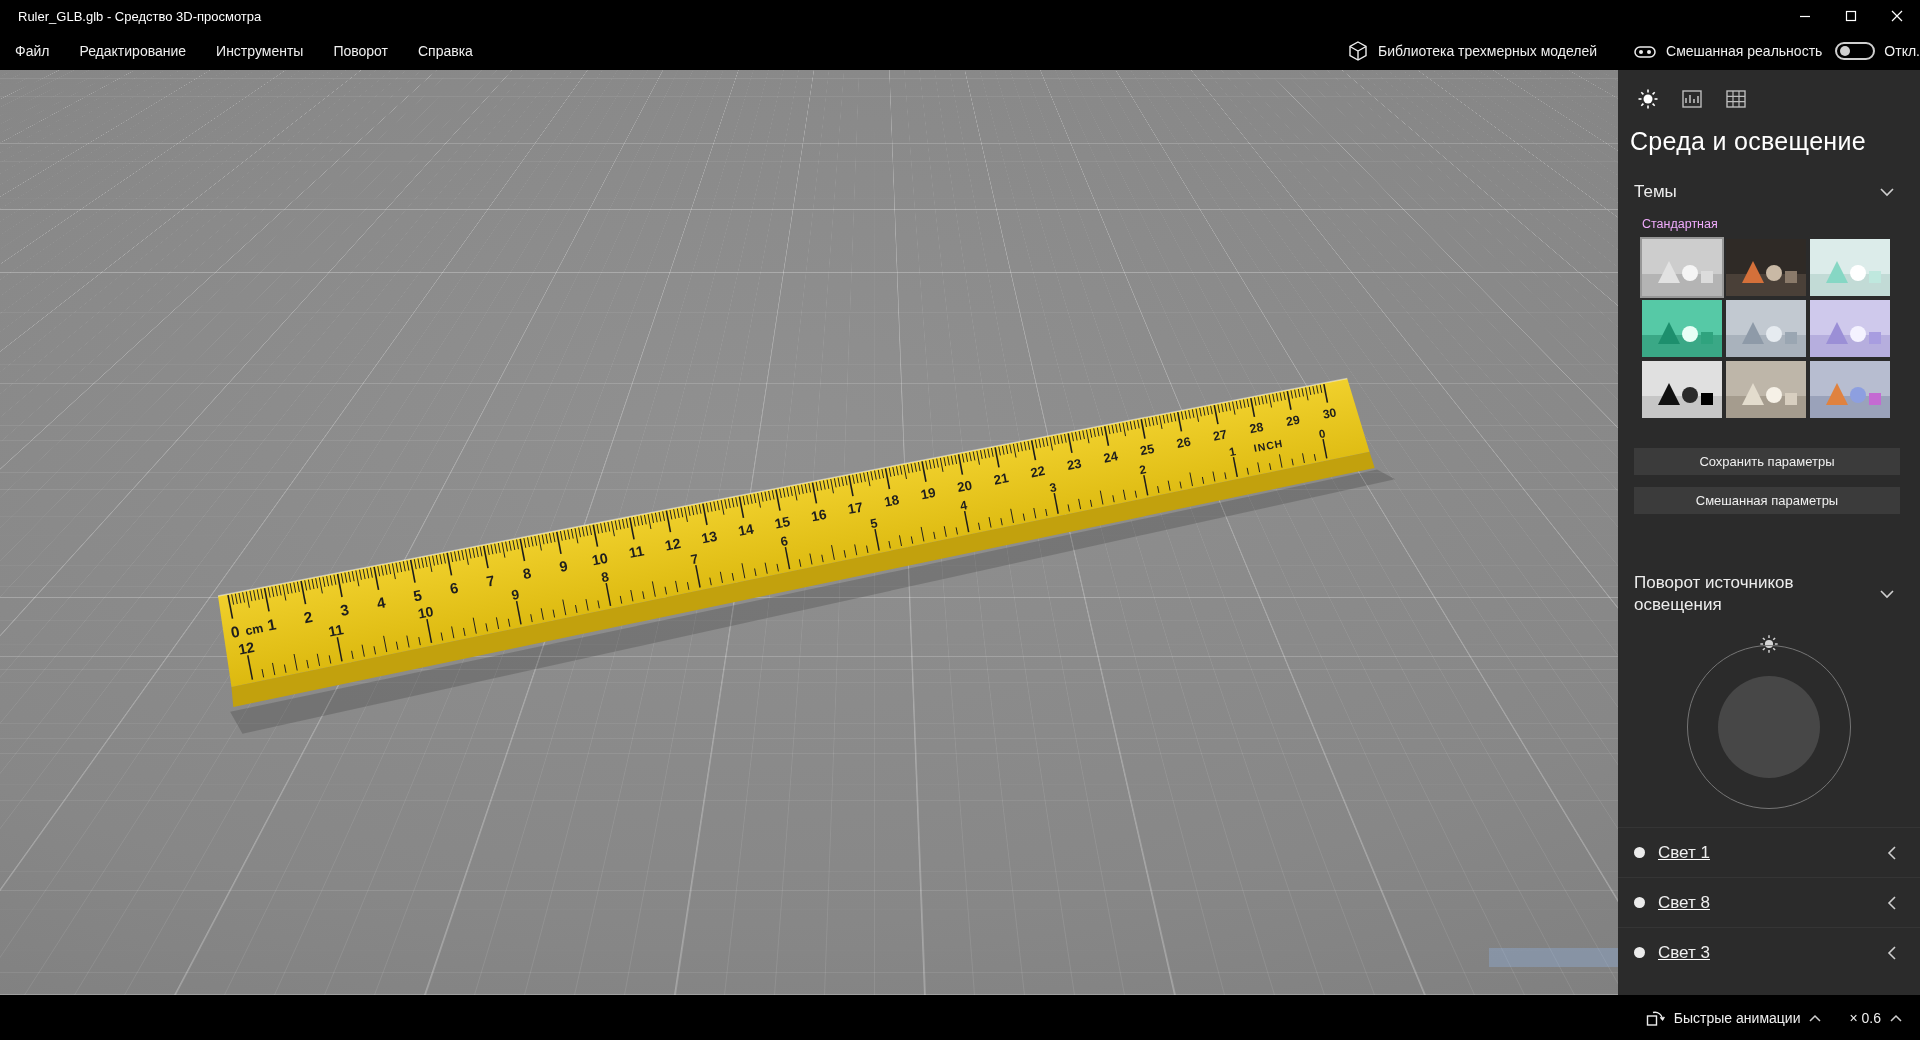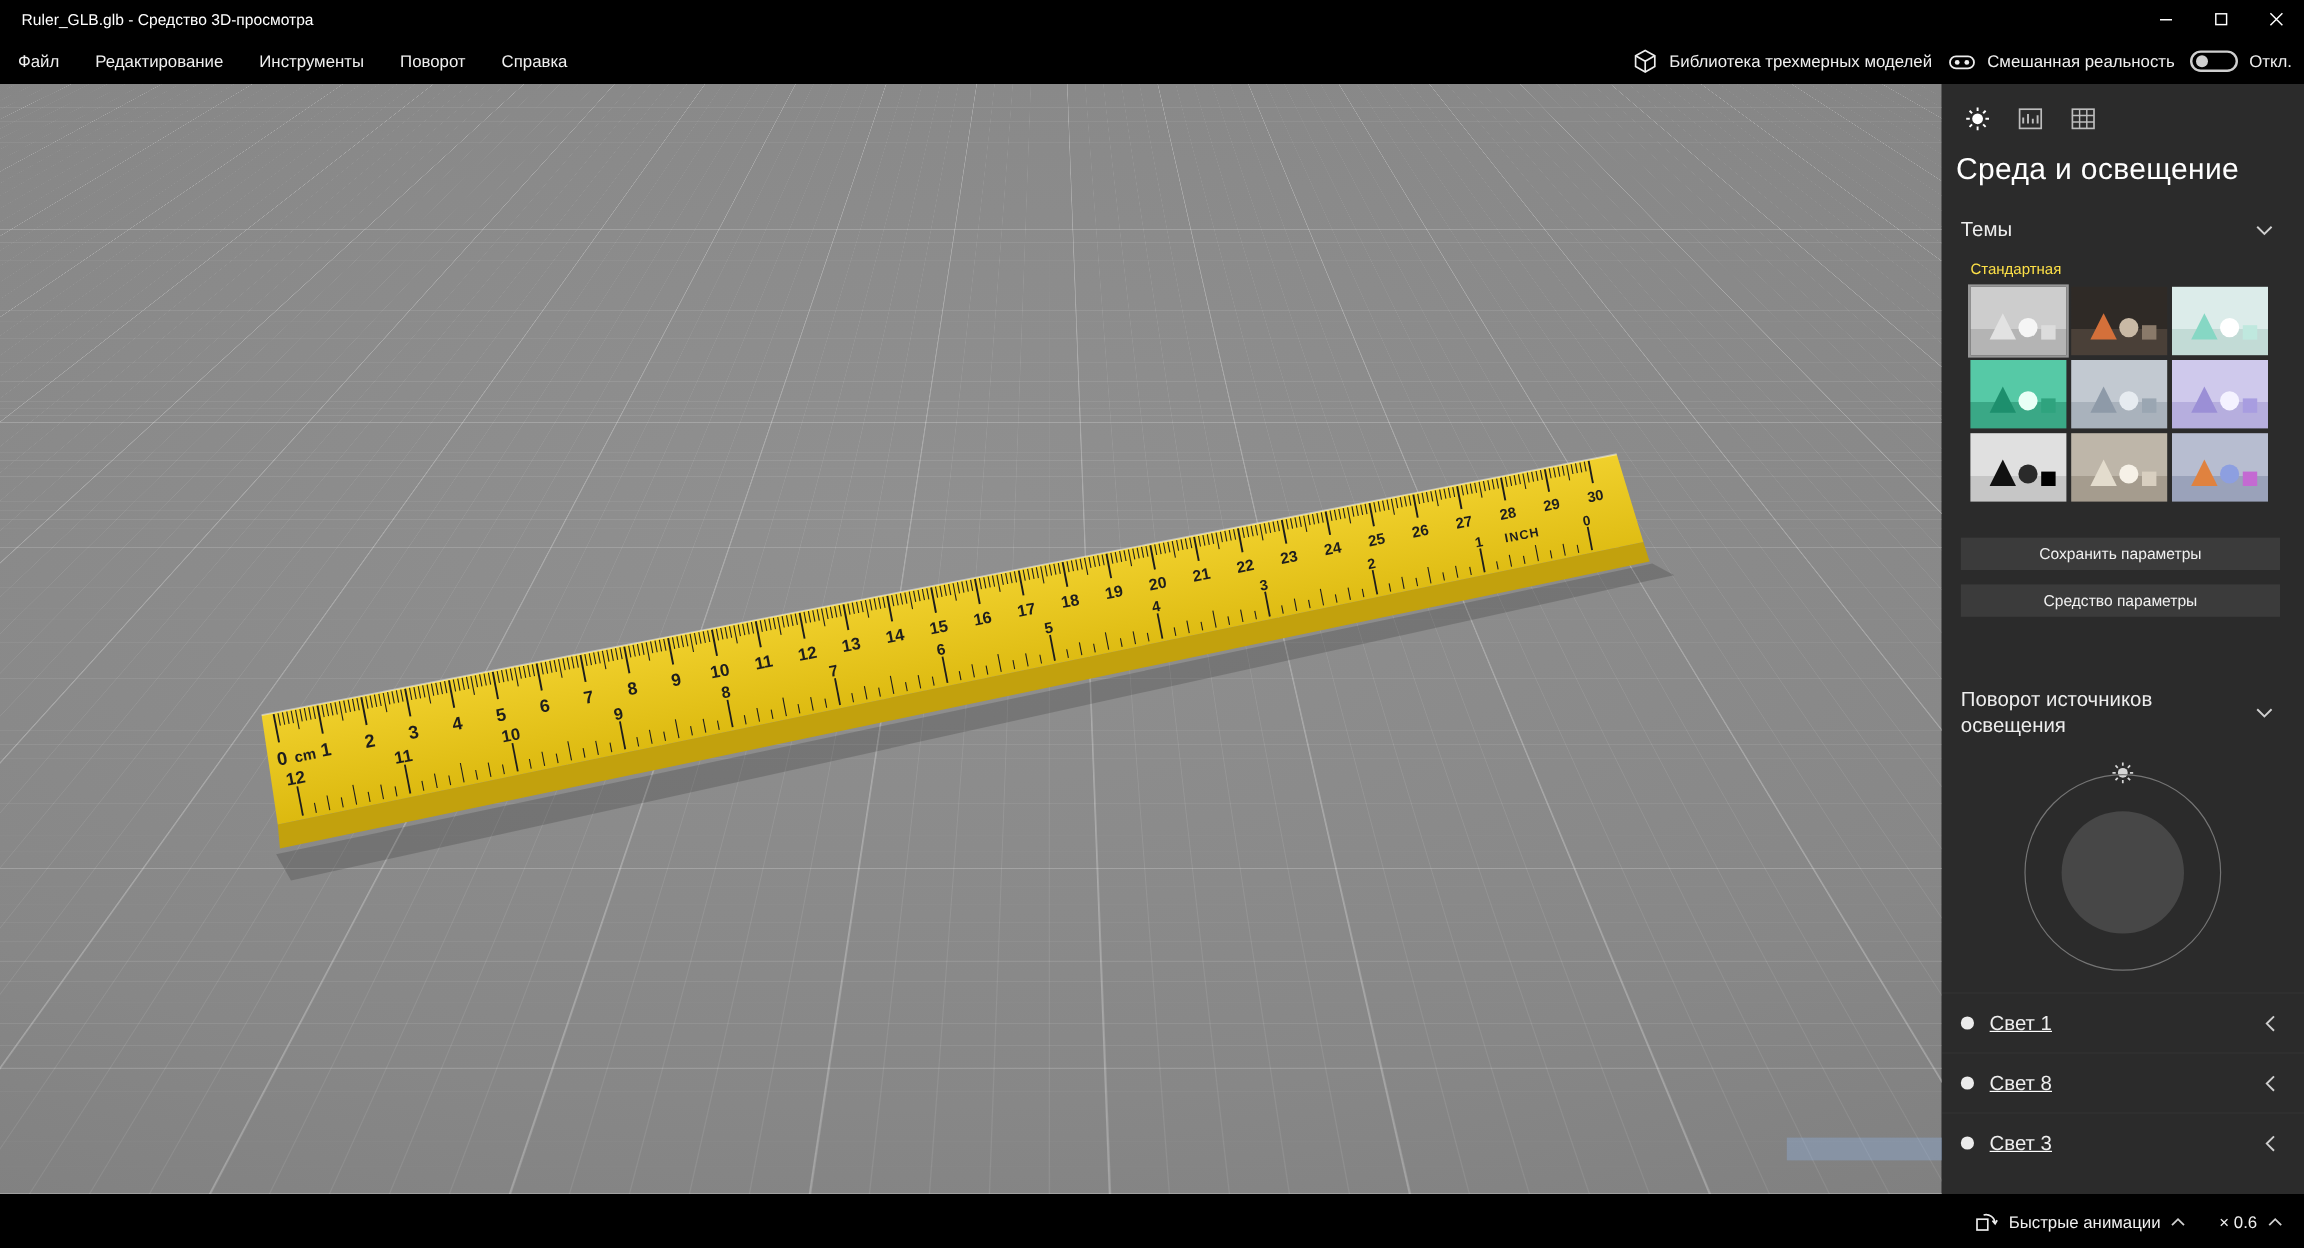--- a/index.html
+++ b/index.html
@@ -9,21 +9,21 @@
 
   
   .titlebar{height:32px;flex:0 0 32px;display:flex;align-items:center;background:#000;}
   .titlebar .title{font-size:13px;padding-left:18px;color:#fff;}
   .win-controls{margin-left:auto;display:flex;height:100%;}
   .win-btn{width:46px;height:100%;display:flex;align-items:center;justify-content:center;cursor:pointer;}
 
   
   .menubar{height:38px;flex:0 0 38px;display:flex;align-items:stretch;background:#000;font-size:14px;text-align:center;}
   .menu-item{display:flex;align-items:center;padding:0 15px;color:#f0f0f0;cursor:pointer;}
-  .menubar-right{margin-left:auto;display:flex;align-items:center;gap:13px;padding-right:10px;}
+  .menubar-right{margin-left:auto;display:flex;align-items:center;gap:36px;}
   .menu-tool{display:flex;align-items:center;gap:9px;font-size:14px;color:#f0f0f0;cursor:pointer;}
   .toggle{width:40px;height:18px;border:2px solid #cfcfcf;border-radius:10px;position:relative;margin-left:4px;cursor:pointer;}
   .toggle .knob{position:absolute;left:3px;top:2px;width:10px;height:10px;border-radius:50%;background:#cfcfcf;}
 
   
   .main{flex:1;display:flex;min-height:0;}
   .viewport{width:1618px;flex:0 0 1618px;position:relative;overflow:hidden;
     background:radial-gradient(ellipse 120% 95% at 46% 40%, #909090 0%, #878787 55%, #797979 100%);}
   .grid-plane{position:absolute;left:54%;top:100%;width:7400px;height:7400px;
     transform:translate(-50%,-100%) perspective(2600px) rotateX(63deg);
@@ -38,21 +38,21 @@
   .sel-highlight{position:absolute;left:1489px;top:878px;width:130px;height:19px;background:rgba(150,195,255,0.28);}
 
   
   .panel{width:302px;flex:0 0 302px;background:#2b2b2b;display:flex;flex-direction:column;overflow:hidden;}
   .panel-tabs{display:flex;padding:14px 0 0 8px;}
   .panel-tab{width:44px;height:30px;display:flex;align-items:center;justify-content:center;cursor:pointer;}
   .panel-title{font-size:25px;font-weight:300;color:#fff;padding:13px 10px 0 12px;letter-spacing:0.3px;white-space:nowrap;}
   .section-header{display:flex;align-items:center;justify-content:space-between;padding:0 26px 0 16px;margin-top:26px;font-size:17px;font-weight:300;color:#ededed;cursor:pointer;}
   .section-header.rotation{margin-top:46px;align-items:center;}
   .section-header.rotation .sec-label{width:216px;line-height:22px;}
-  .group-label{font-size:12.5px;color:#fde047;padding:15px 0 8px 24px;}
+  .group-label{font-size:12.5px;color:#f0abfc;padding:15px 0 8px 24px;}
   .theme-grid{display:grid;grid-template-columns:repeat(3,80px);gap:4px;margin-left:24px;}
   .theme-thumb{width:80px;height:57px;position:relative;overflow:hidden;cursor:pointer;}
   .theme-thumb.selected{outline:2px solid #979797;outline-offset:0px;}
   .th-cone{position:absolute;left:16px;bottom:13px;width:0;height:0;border-left:11px solid transparent;border-right:11px solid transparent;border-bottom:22px solid #888;}
   .th-sphere{position:absolute;right:24px;bottom:15px;width:16px;height:16px;border-radius:50%;}
   .th-cube{position:absolute;right:9px;bottom:13px;width:12px;height:12px;}
   .panel-btn{display:block;width:266px;margin:0 0 12px 16px;height:27px;background:#3b3b3b;color:#f0f0f0;border:none;font-size:13px;font-family:"Liberation Sans",sans-serif;cursor:pointer;}
   .panel-btn.first{margin-top:30px;}
   .dial-wrap{position:relative;height:205px;flex:0 0 205px;}
   .dial-outer{position:absolute;left:50%;top:29px;transform:translateX(-50%);width:164px;height:164px;border:1px solid #757575;border-radius:50%;}
@@ -673,21 +673,21 @@
             <div class="th-cube" style="background: rgb(216, 207, 192);"></div>
           </div>
           <div class="theme-thumb" style="background: linear-gradient(rgb(183, 189, 208) 0px, rgb(183, 189, 208) 62%, rgb(154, 162, 186) 62%, rgb(154, 162, 186) 100%);">
             <div class="th-cone" style="border-bottom-color: rgb(224, 130, 63);"></div>
             <div class="th-sphere" style="background: rgb(141, 159, 224);"></div>
             <div class="th-cube" style="background: rgb(196, 106, 210);"></div>
           </div>
         </div>
 
       <button class="panel-btn first">Сохранить параметры</button>
-      <button class="panel-btn">Средство параметры</button>
+      <button class="panel-btn">Смешанная параметры</button>
 
       <div class="section-header rotation">
         <span class="sec-label">Поворот источников освещения</span>
         <svg width="14" height="9" viewBox="0 0 14 9">
             <path d="M1 1 L7 7 L13 1" fill="none" stroke="#cfcfcf" stroke-width="1.6"></path>
           </svg>
       </div>
 
       <div class="dial-wrap">
         <svg class="dial-sun" width="20" height="20" viewBox="0 0 22 22">

